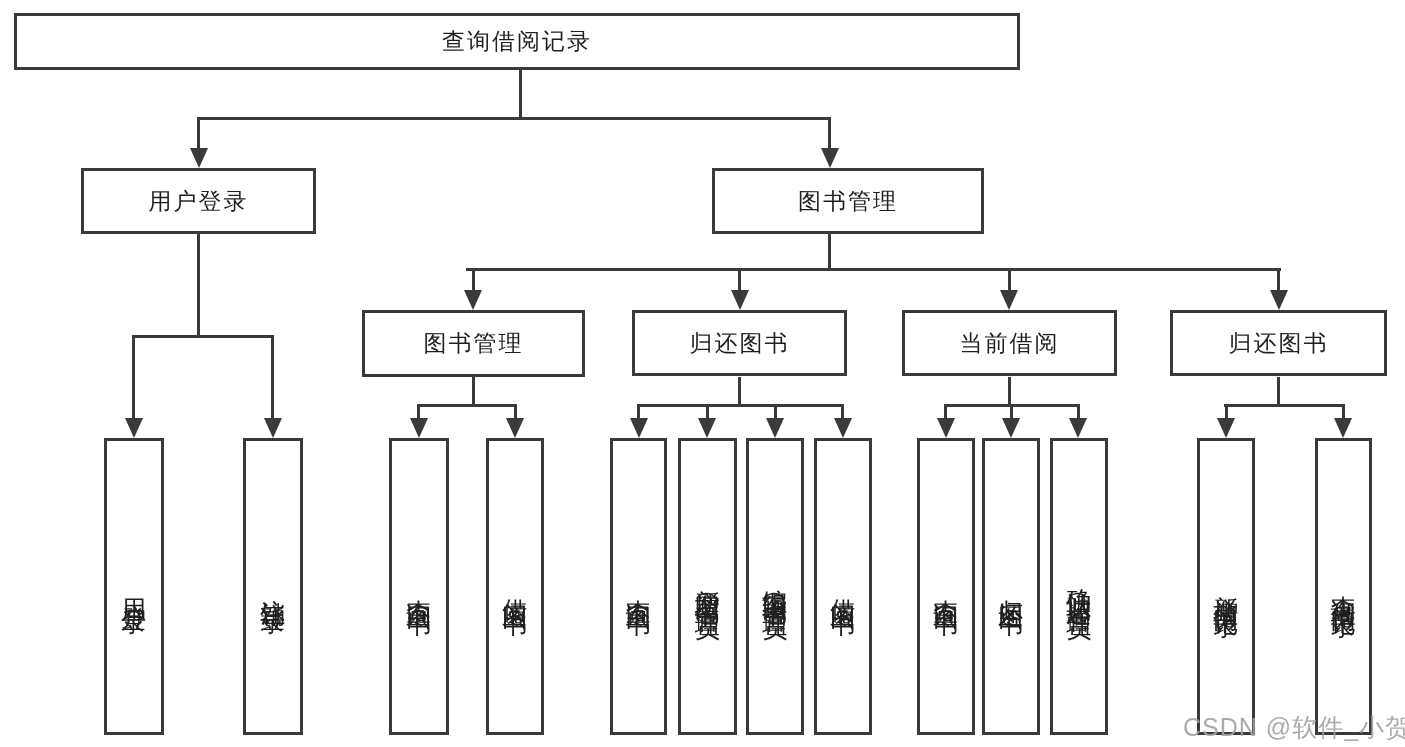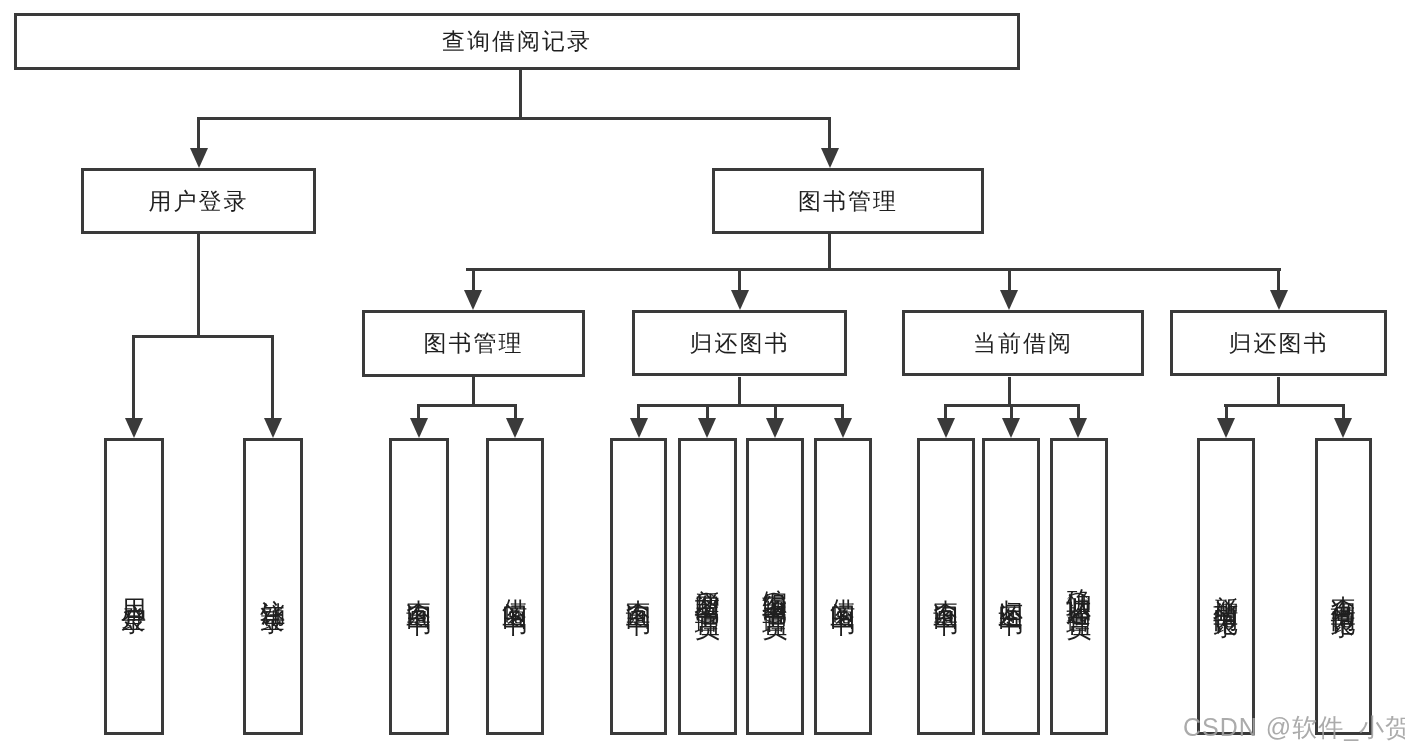--- a/index.html
+++ b/index.html
@@ -106,21 +106,21 @@
   <div class="arrow" style="left:1000px; top:290px"></div>
   <div class="vline" style="left:1277px; top:268px; height:24px"></div>
   <div class="arrow" style="left:1270px; top:290px"></div>
 
   <div class="node" style="left:362px; top:310px; width:223px; height:67px">
     <span>图书管理</span>
   </div>
   <div class="node" style="left:632px; top:310px; width:215px; height:66px">
     <span>归还图书</span>
   </div>
-  <div class="node" style="left:902px; top:310px; width:242px; height:66px">
+  <div class="node" style="left:902px; top:310px; width:215px; height:66px">
     <span>当前借阅</span>
   </div>
   <div class="node" style="left:1170px; top:310px; width:217px; height:66px">
     <span>归还图书</span>
   </div>
 
   <div class="vline" style="left:472px; top:377px; height:30px"></div>
   <div class="hline" style="left:417px; top:404px; width:100px"></div>
   <div class="vline" style="left:417px; top:404px; height:14px"></div>
   <div class="arrow" style="left:410px; top:418px"></div>

